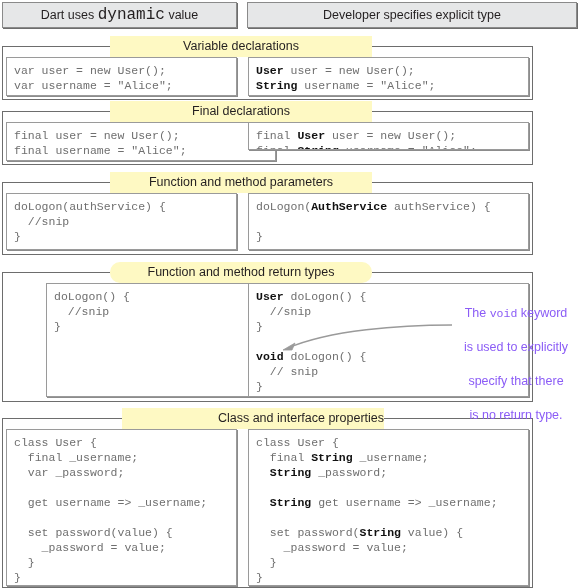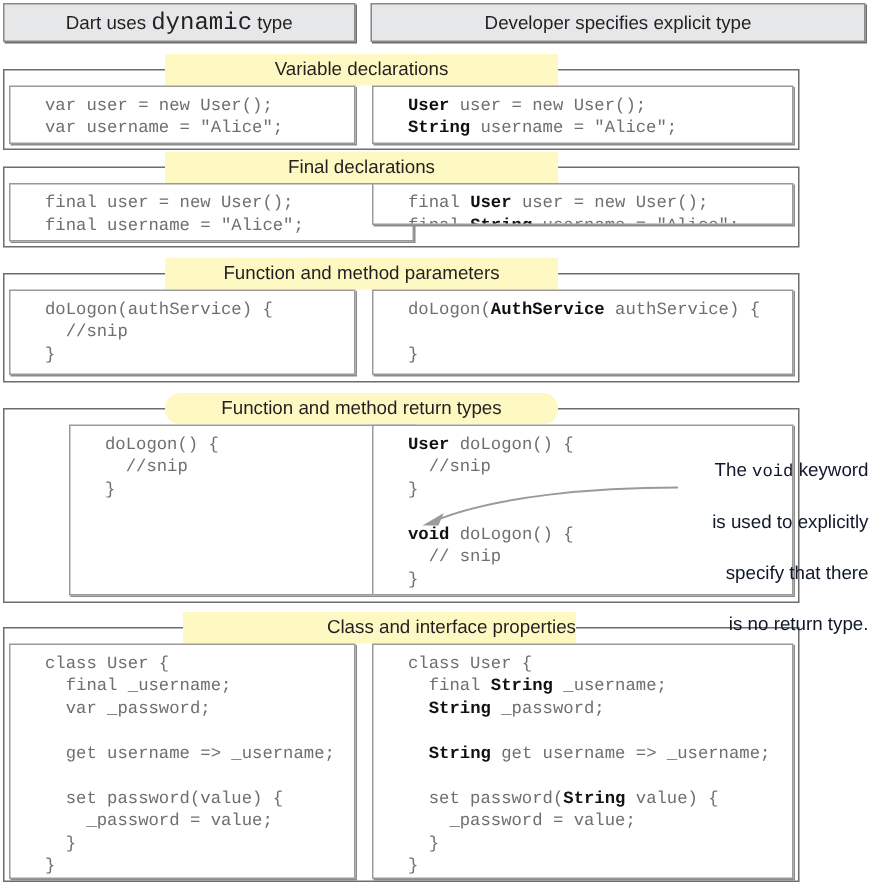--- a/index.html
+++ b/index.html
@@ -76,37 +76,37 @@
   .code {
     position: absolute;
     box-sizing: border-box;
     background: #ffffff;
     border: 1px solid #9a9a9a;
     box-shadow: 1px 1px 0 0 #8c8c8c;
     font-family: "Liberation Mono", "DejaVu Sans Mono", monospace;
     font-size: 11.5px;
     line-height: 15px;
     color: #6f6f6f;
-    padding: 5px 7px 5px 23px;
+    padding: 5px 7px 5px 7px;
     white-space: pre;
     overflow: hidden;
     z-index: 5;
   }
   .code b {
     color: #111111;
     font-weight: bold;
   }
 
   
   .annotation {
     position: absolute;
     font-size: 12.5px;
     line-height: 17px;
-    color: #0f172a;
-    text-align: right;
+    color: #8b5cf6;
+    text-align: center;
     white-space: pre-line;
     z-index: 6;
   }
   .annotation .mono {
     font-family: "Liberation Mono", "DejaVu Sans Mono", monospace;
     font-size: 11.5px;
   }
   .arrow-layer {
     position: absolute;
     left: 0; top: 0;
@@ -114,21 +114,21 @@
     pointer-events: none;
     z-index: 7;
   }
 </style>
 </head>
 <body>
 
 <div class="canvas">
 
   <div class="col-banner" id="col-banner-left">
-    <span>Dart uses </span><span class="mono">dynamic</span><span> type</span>
+    <span>Dart uses </span><span class="mono">dynamic</span><span> value</span>
   </div>
 
   <div class="col-banner" id="col-banner-right">
     <span>Developer specifies explicit type</span>
   </div>
 
   <div class="section" style="top:36px; height:64px;">
     <div class="section-box" style="top:10px; height:54px;"></div>
     <div class="section-title" style="left:110px; width:262px;">Variable declarations</div>
     <div class="code" style="left:6px; top:21px; width:231px; height:39px;">var user = new User();

